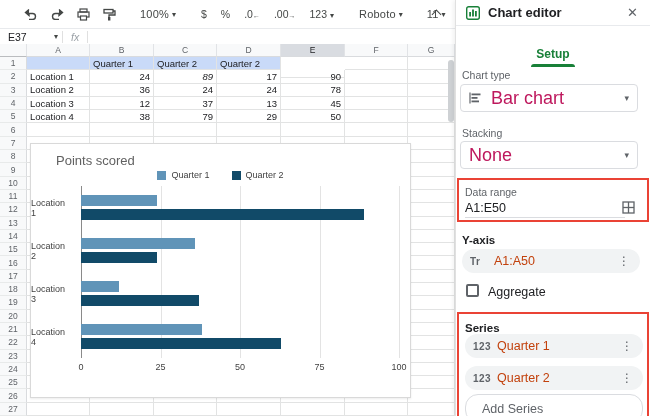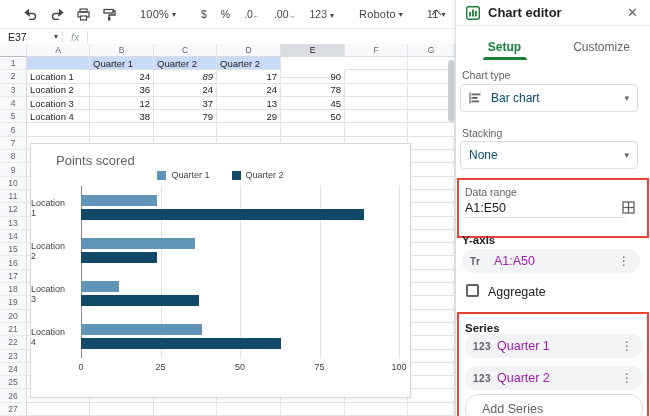--- a/index.html
+++ b/index.html
@@ -73,37 +73,37 @@
   .sheet-scrollbar { position:absolute; right:1px; top:16px; width:6px; height:62px;
     background:#ced1d4; border-radius:3px; cursor:grab; }
 
   
   .panel { position:absolute; left:455px; top:0; width:195px; height:416px; background:#fff;
     border-left:1px solid #e0e0e0; box-shadow:-2px 0 4px rgba(0,0,0,0.06); }
   .panel-header { position:absolute; left:0; top:0; width:100%; height:26px;
     display:flex; align-items:center; padding:0 10px; border-bottom:1px solid #e8eaed; }
   .panel-title { font-size:13px; font-weight:bold; color:#202124; margin-left:8px; flex:1; }
   .close-x { font-size:13px; color:#5f6368; cursor:pointer; padding:0 2px; }
-  .tabs { position:absolute; left:0; top:34px; width:100%; height:26px; display:flex; }
+  .tabs { position:absolute; left:0; top:41px; width:100%; height:26px; display:flex; }
   .tab { flex:1; display:flex; align-items:center; justify-content:center;
     font-size:12px; color:#5f6368; cursor:pointer; position:relative; }
   .tab.active { color:#188038; font-weight:bold; }
   .tab.active::after { content:""; position:absolute; left:50%; bottom:0; transform:translateX(-50%);
     width:44px; height:3px; background:#188038; border-radius:3px 3px 0 0; }
   .p-label { position:absolute; left:6px; font-size:10.5px; color:#5f6368; }
   .p-label-bold { position:absolute; left:6px; font-size:11.5px; font-weight:bold; color:#202124; }
   .dropdown { position:absolute; left:4px; width:178px; height:28px; border:1px solid #dadce0;
     border-radius:4px; display:flex; align-items:center; padding:0 8px; cursor:pointer; background:#fff; }
-  .dd-value { font-size:12px; color:#0c4a6e; flex:1; }
+  .dd-value { font-size:18px; color:#be185d; flex:1; }
   .dd-caret { font-size:9px; color:#5f6368; }
   .red-box { position:absolute; left:1px; width:192px; border:2px solid #ea4335; }
   .pill { position:absolute; left:6px; width:178px; height:24px; background:#f1f3f4; border-radius:12px;
     display:flex; align-items:center; padding:0 8px; cursor:pointer; }
   .pill-icon { font-size:10px; color:#5f6368; width:24px; font-weight:bold; letter-spacing:0.5px; }
-  .pill-value { font-size:12.5px; color:#a21caf; flex:1; }
+  .pill-value { font-size:12.5px; color:#c2410c; flex:1; }
   .dots { font-size:12px; color:#5f6368; cursor:pointer; padding:0 2px; }
   .checkbox { position:absolute; left:10px; width:13px; height:13px; border:2px solid #5f6368;
     border-radius:2px; background:#fff; cursor:pointer; }
   .add-series { position:absolute; left:6px; width:178px; height:29px; border:1px solid #dadce0;
     border-radius:13px; display:flex; align-items:center; padding:10px 16px;
     font-size:12.5px; color:#5f6368; background:#fff; cursor:pointer; }
   .input-underline { position:absolute; left:6px; width:160px; height:1px; background:#dadce0; }
   .dr-value { position:absolute; left:6px; font-size:12.5px; color:#202124; }
   .grid-icon { position:absolute; cursor:pointer; }
 </style>
@@ -511,42 +511,41 @@
           <rect x="0.7" y="0.7" width="12.6" height="12.6" rx="2" fill="none" stroke="#188038" stroke-width="1.4"></rect>
           <rect x="3.2" y="6" width="1.8" height="4.5" fill="#188038"></rect>
           <rect x="6.1" y="3.5" width="1.8" height="7" fill="#188038"></rect>
           <rect x="9" y="5" width="1.8" height="5.5" fill="#188038"></rect>
         </svg>
       <span class="panel-title">Chart editor</span>
       <span class="close-x">✕</span>
     </div>
     <div class="tabs">
       <div class="tab active">Setup</div>
-      <div class="tab">Customize</div>
     </div>
 
     <div class="p-label" style="top:69px">Chart type</div>
     <div class="dropdown" style="top:84px">
       <svg width="13" height="12" viewBox="0 0 13 12" style="margin-right:9px">
           <line x1="1" y1="0.5" x2="1" y2="11.5" stroke="#5f6368" stroke-width="1.2"></line>
           <rect x="2.5" y="1.5" width="9" height="1.8" fill="#5f6368"></rect>
           <rect x="2.5" y="5" width="6" height="1.8" fill="#5f6368"></rect>
           <rect x="2.5" y="8.5" width="7.5" height="1.8" fill="#5f6368"></rect>
         </svg>
       <span class="dd-value">Bar chart</span>
       <span class="dd-caret">▾</span>
     </div>
 
     <div class="p-label" style="top:127px">Stacking</div>
     <div class="dropdown" style="top:141px">
       <span class="dd-value">None</span>
       <span class="dd-caret">▾</span>
     </div>
 
-    <div class="red-box" style="top:178px; height:60px">
+    <div class="red-box" style="top:178px; height:44px">
       <div class="p-label" style="top:6px">Data range</div>
       <div class="dr-value" style="top:21px">A1:E50</div>
       <div class="input-underline" style="top:37px"></div>
       <svg class="grid-icon" style="right:12px; top:21px" width="13" height="13" viewBox="0 0 13 13">
           <rect x="1" y="1" width="11" height="11" fill="none" stroke="#5f6368" stroke-width="1.3"></rect>
           <line x1="6.5" y1="1" x2="6.5" y2="12" stroke="#5f6368" stroke-width="1.3"></line>
           <line x1="1" y1="6.5" x2="12" y2="6.5" stroke="#5f6368" stroke-width="1.3"></line>
         </svg>
     </div>
 

